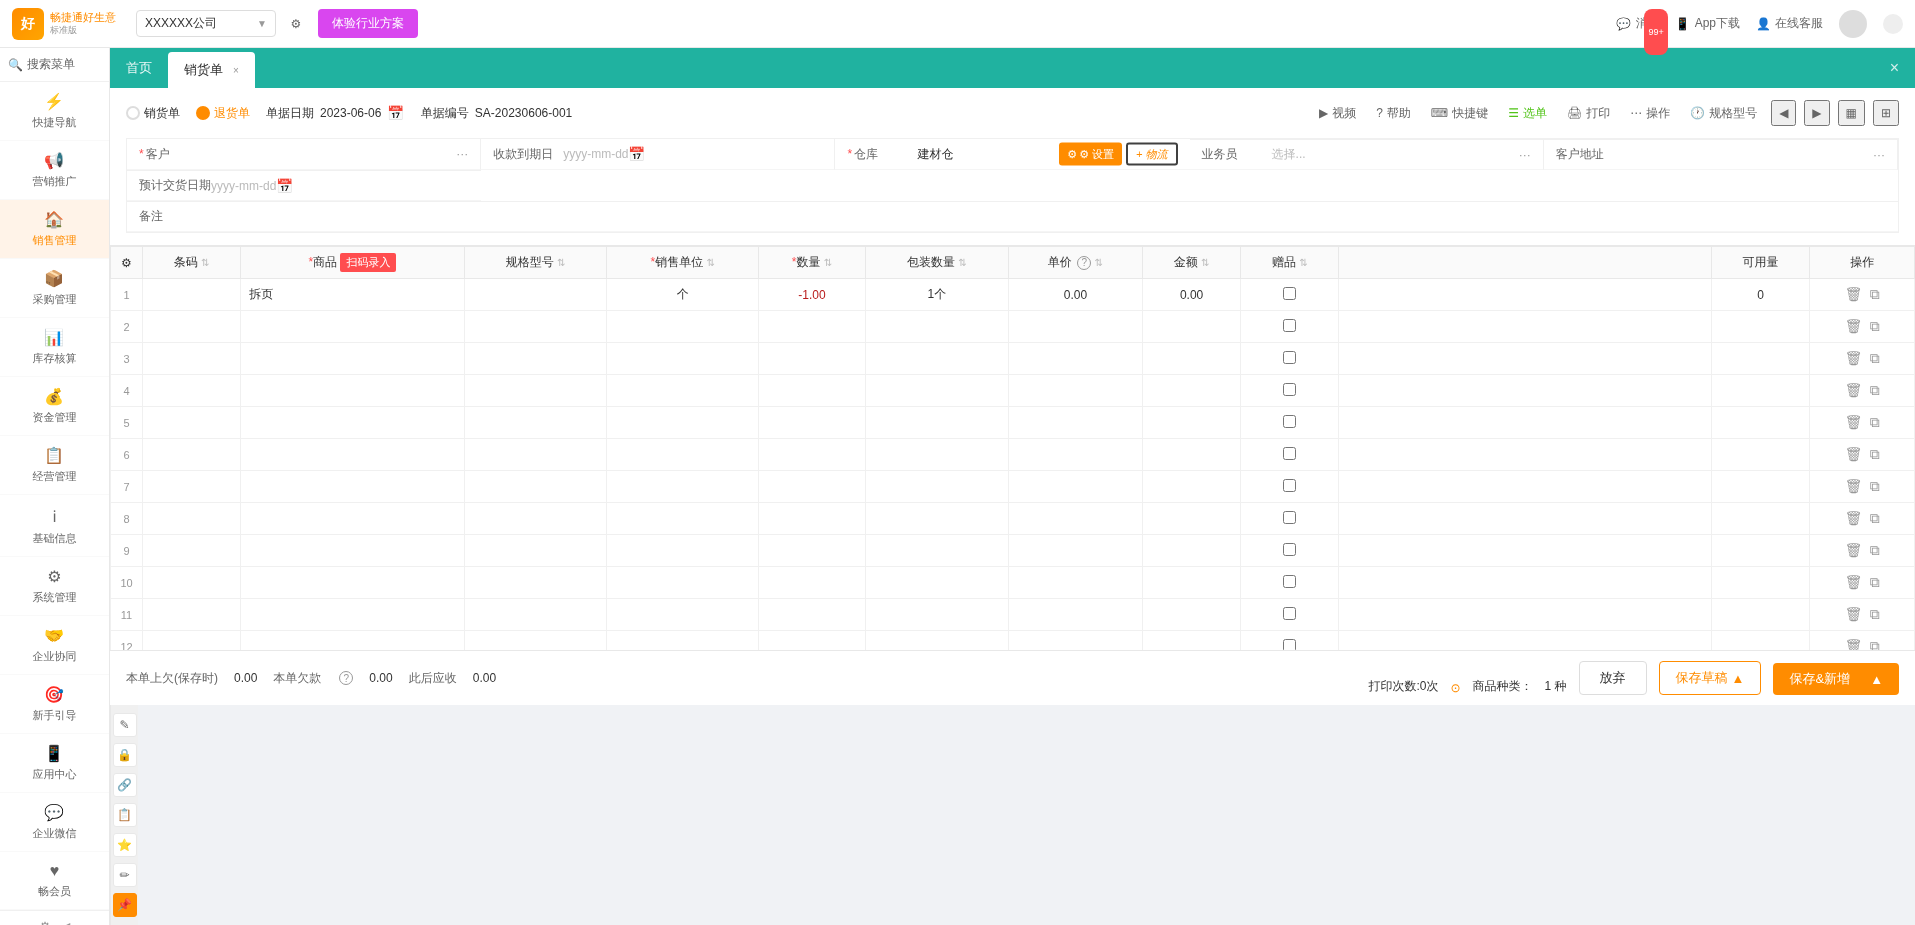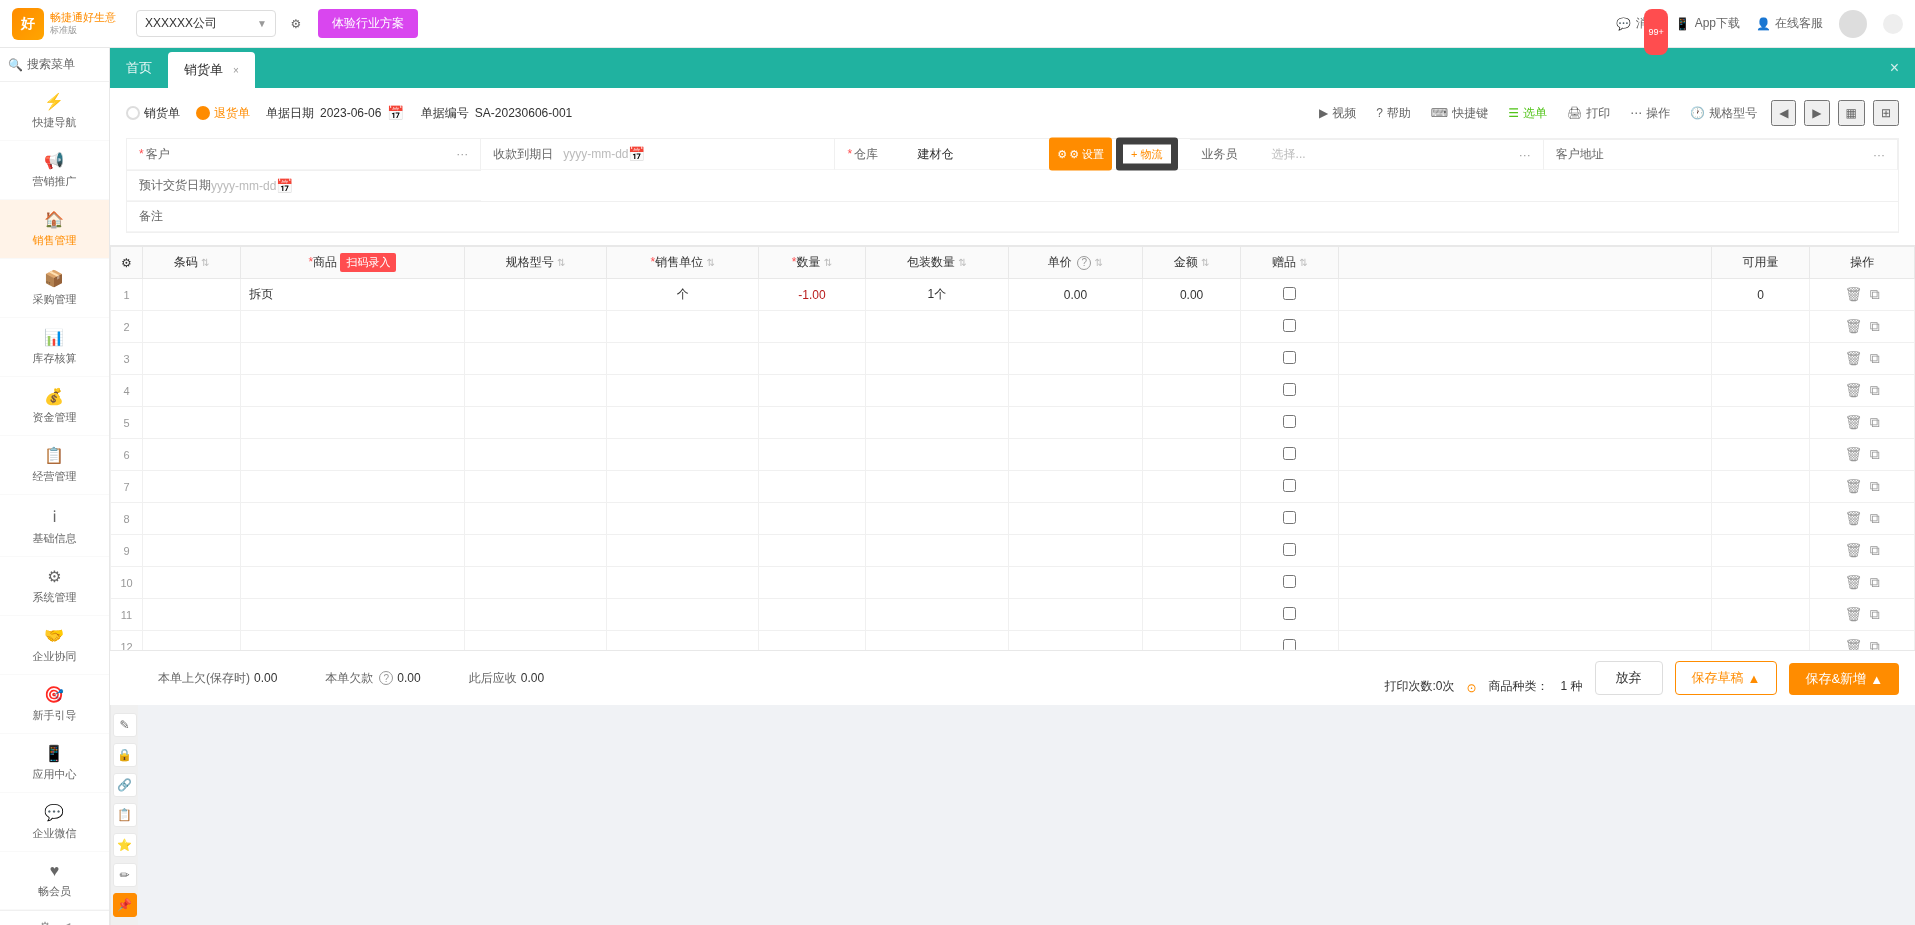--- a/index.html
+++ b/index.html
@@ -70,26 +70,26 @@
     thead th { background: #fafafa; border: 1px solid #e8e8e8; padding: 6px 8px; text-align: center; font-weight: normal; color: #333; white-space: nowrap; position: sticky; top: 0; z-index: 1; }
     tbody td { border: 1px solid #f0f0f0; padding: 5px 8px; text-align: center; color: #333; height: 32px; }
     .row-num { color: #999; font-size: 11px; }
     .red-text { color: #b91c1c; }
     .scan-btn { background: #ff4d4f; color: white; border: none; border-radius: 2px; padding: 2px 6px; font-size: 11px; cursor: pointer; }
     .col-settings { width: 32px; background: #fafafa; }
     .th-required { color: #ff4d4f; }
     .th-sort { color: #bbb; cursor: pointer; font-size: 10px; }
     .icon-btn-sm { background: none; border: none; cursor: pointer; color: #999; font-size: 14px; padding: 2px; }
     .footer-bar { background: #fff; border-top: 1px solid #e8e8e8; padding: 10px 16px; display: flex; align-items: center; gap: 16px; font-size: 12px; flex-shrink: 0; }
-    .footer-stat { display: flex; align-items: center; gap: 4px; color: #666; margin-left: 32px; }
+    .footer-stat { display: flex; align-items: center; gap: 16px; color: #666; }
     .footer-stat-val { color: #333; }
     .footer-right { margin-left: auto; display: flex; gap: 12px; align-items: flex-end; }
     .btn-discard { background: white; border: 1px solid #ddd; border-radius: 4px; padding: 7px 20px; cursor: pointer; font-size: 13px; color: #333; }
     .btn-save-draft { background: white; border: 1px solid #ff8c00; border-radius: 4px; padding: 7px 16px; cursor: pointer; font-size: 13px; color: #ff8c00; display: flex; align-items: center; gap: 4px; }
-    .btn-save-new { background: #ff8c00; border: none; border-radius: 4px; padding: 7px 16px; cursor: pointer; font-size: 13px; color: white; display: flex; align-items: center; gap: 4px; }
+    .btn-save-new { background: #ff8c00; border: none; border-radius: 4px; padding: 7px 16px; cursor: pointer; font-size: 13px; color: white; display: flex; align-items: center; gap: 20px; }
 
     
     .right-panel { width: 28px; background: #f0f0f0; border-left: 1px solid #e8e8e8; display: flex; flex-direction: column; align-items: center; padding: 8px 2px; gap: 6px; }
     .right-panel-btn { width: 24px; height: 24px; background: white; border-radius: 3px; display: flex; align-items: center; justify-content: center; cursor: pointer; color: #666; font-size: 12px; border: 1px solid #e8e8e8; }
 
     .content-wrapper { position: relative; flex: 1; display: flex; flex-direction: column; overflow: hidden; }
 
     .help-icon { width: 14px; height: 14px; border-radius: 50%; border: 1px solid #999; display: inline-flex; align-items: center; justify-content: center; font-size: 10px; color: #999; cursor: pointer; margin-left: 2px; }
   </style>
 </head>
@@ -282,21 +282,21 @@
                 <span class="field-label">收款到期日</span>
                 <span class="field-input-placeholder">yyyy-mm-dd</span>
                 <span class="calendar-icon">📅</span>
               </div>
               <div class="field-row" style="position:relative;">
                 <span class="field-label required">仓库</span>
                 <span class="field-value">建材仓</span>
                 <span class="field-dots">···</span>
                 <div style="position:absolute;right:12px;top:50%;transform:translateY(-50%);display:flex;gap:4px;">
                   <button style="background:#ff8c00;color:white;border:none;border-radius:3px;padding:2px 8px;font-size:11px;cursor:pointer;display:flex;align-items:center;gap:2px;">⚙ <span style="font-size:11px;">⚙ 设置</span></button>
-                  <button style="background:white;color:#ff8c00;border:7px solid #404040;border-radius:3px;padding:2px 8px;font-size:11px;cursor:pointer;">+ 物流</button>
+                  <button style="background:white;color:#ff8c00;border:2px solid #404040;border-radius:3px;padding:2px 8px;font-size:11px;cursor:pointer;font-style:italic;">+ 物流</button>
                 </div>
               </div>
 
               <div class="field-row" style="border-right:1px solid #f0f0f0;border-top:1px solid #f0f0f0;">
                 <span class="field-label">业务员</span>
                 <span class="field-input-placeholder">选择...</span>
                 <span class="field-dots">···</span>
               </div>
               <div class="field-row" style="border-right:1px solid #f0f0f0;border-top:1px solid #f0f0f0;">
                 <span class="field-label">客户地址</span>

